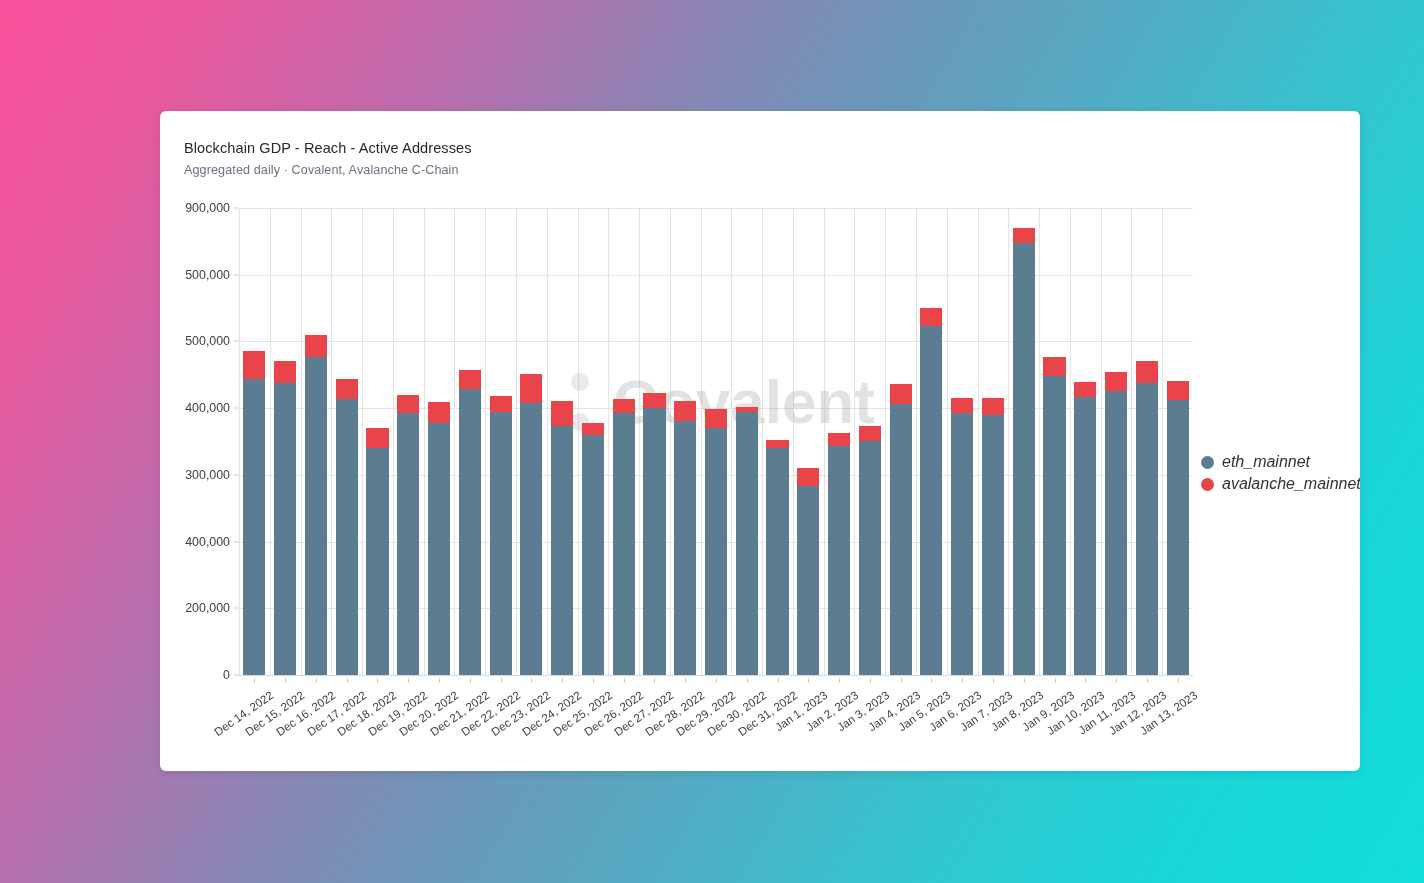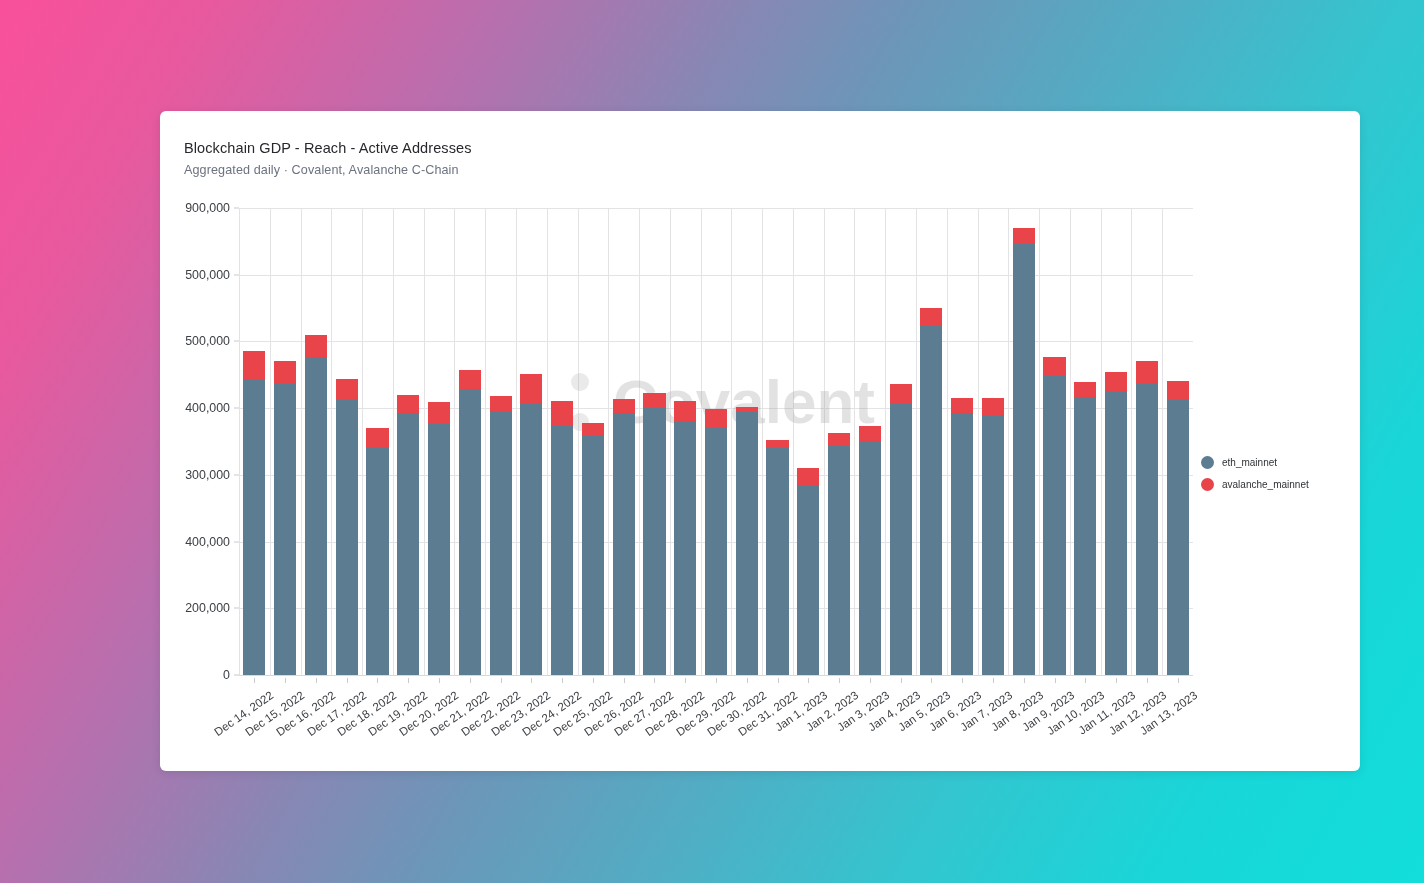--- a/index.html
+++ b/index.html
@@ -198,23 +198,24 @@
     height: 22px;
     gap: 8px;
   }
   .legend-swatch {
     width: 13px;
     height: 13px;
     border-radius: 50%;
     flex: none;
   }
   .legend-label {
-    font-size: 10px;
+    font-size: 16px;
     color: #2f3337;
     white-space: nowrap;
+    font-style: italic;
   }
 </style>
 </head>
 <body>
 
 <div id="page">
 
   <div id="card">
 
     <div id="chart-title">Blockchain GDP - Reach - Active Addresses</div>

